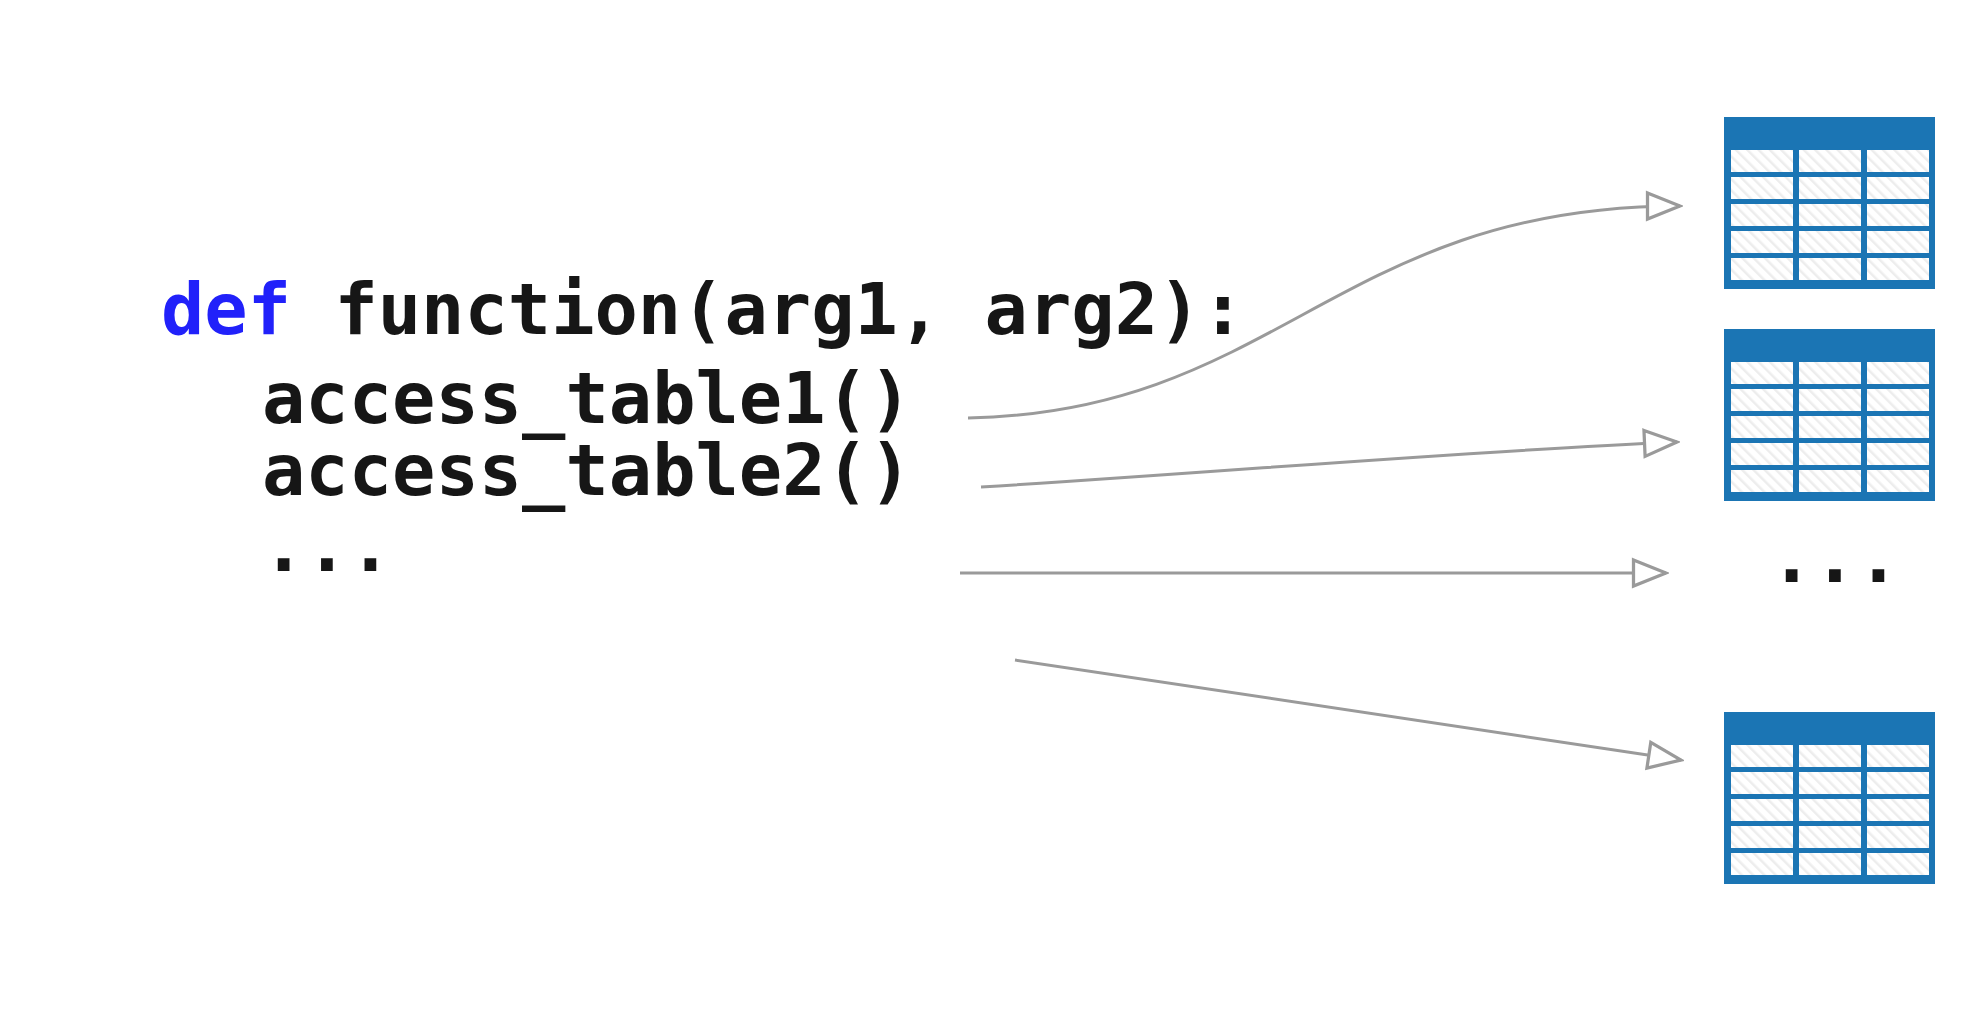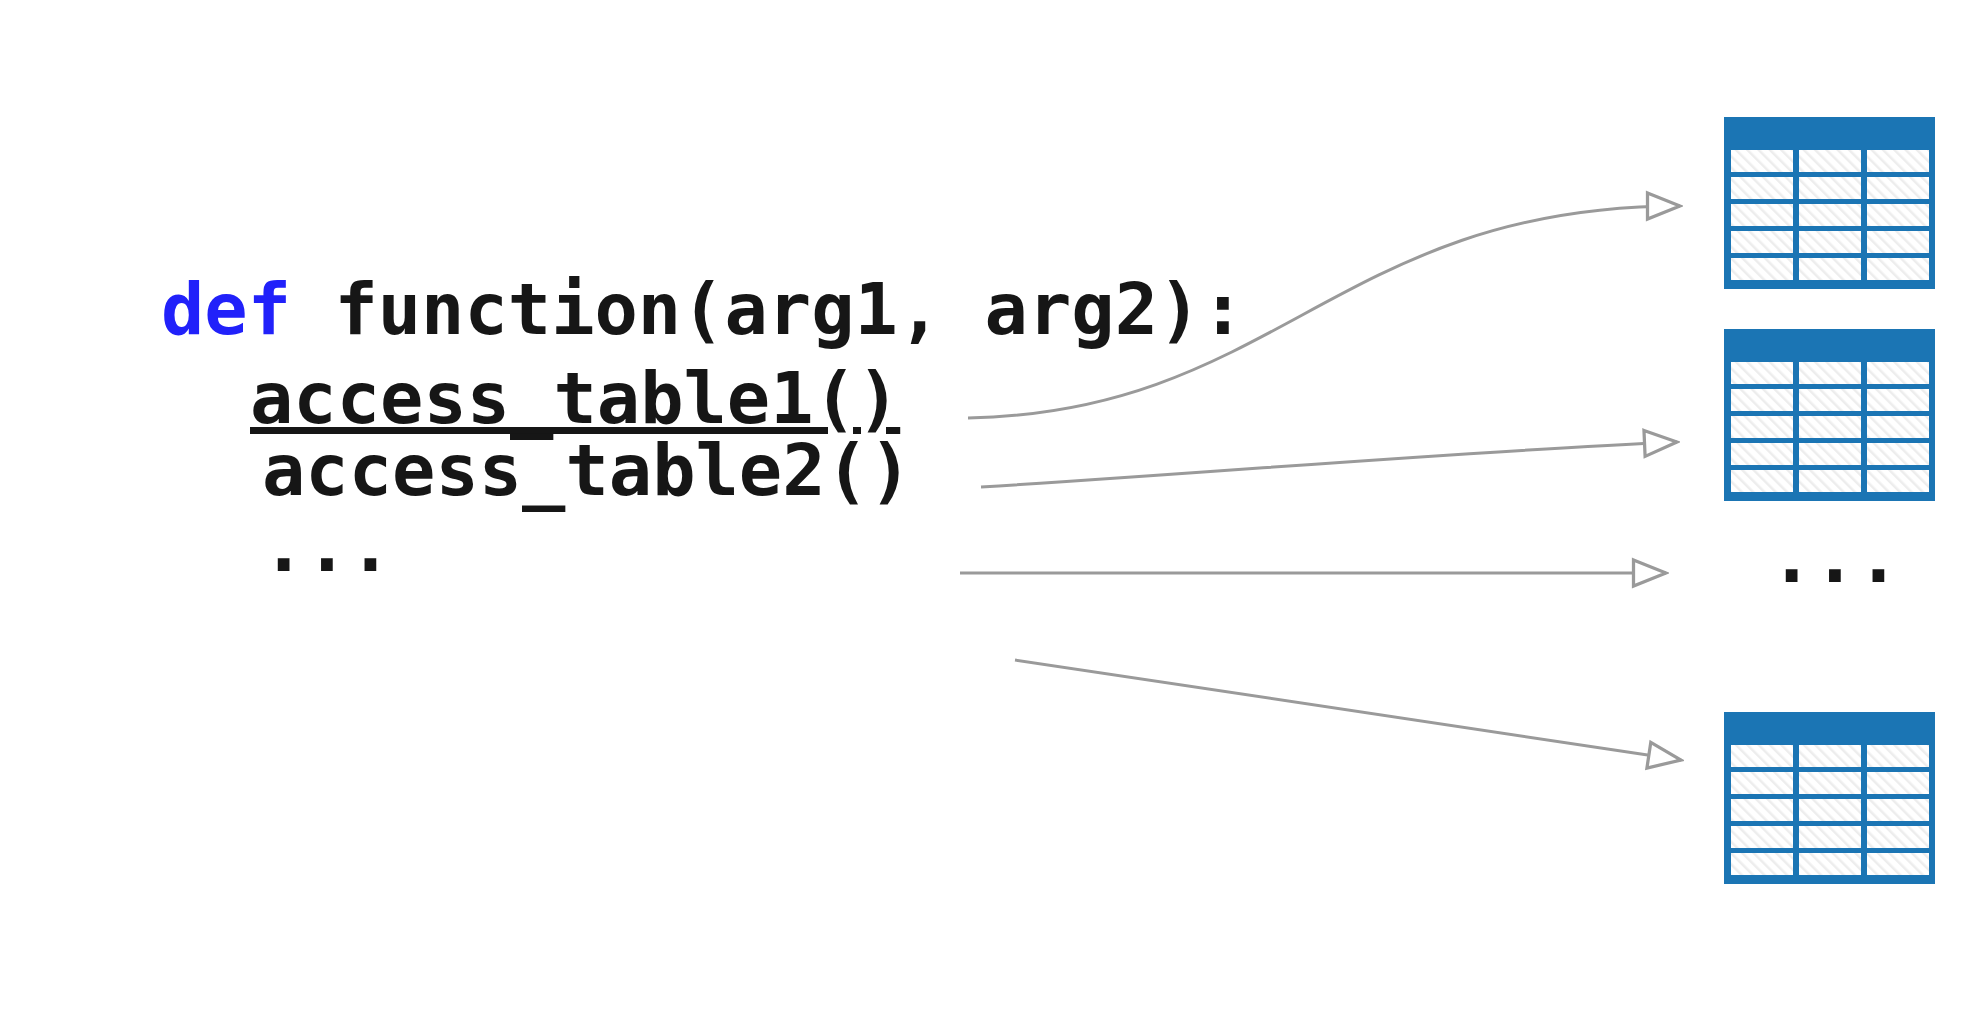--- a/index.html
+++ b/index.html
@@ -17,21 +17,21 @@
     font-family: "DejaVu Sans Mono", monospace;
     font-size: 72px;
     font-weight: bold;
     color: #161616;
     white-space: pre;
     line-height: 1.16;
   }
   .kw { color: #2121fa; }
   .sig { color: #161616; }
   .l1 { left: 113px; top: 268px; }
-  .l2 { left: 202px; top: 357px; text-decoration: underline; }
+  .l2 { left: 214px; top: 357px; }
   .l3 { left: 214px; top: 429px; }
   .l4 { left: 214px; top: 505px; }
   .l5 { left: 214px; top: 601px; }
   .right-ellipsis {
     position: absolute;
     left: 1722px; top: 516px;
     font-family: "DejaVu Sans Mono", monospace;
     font-size: 72px;
     font-weight: bold;
     color: #161616;

